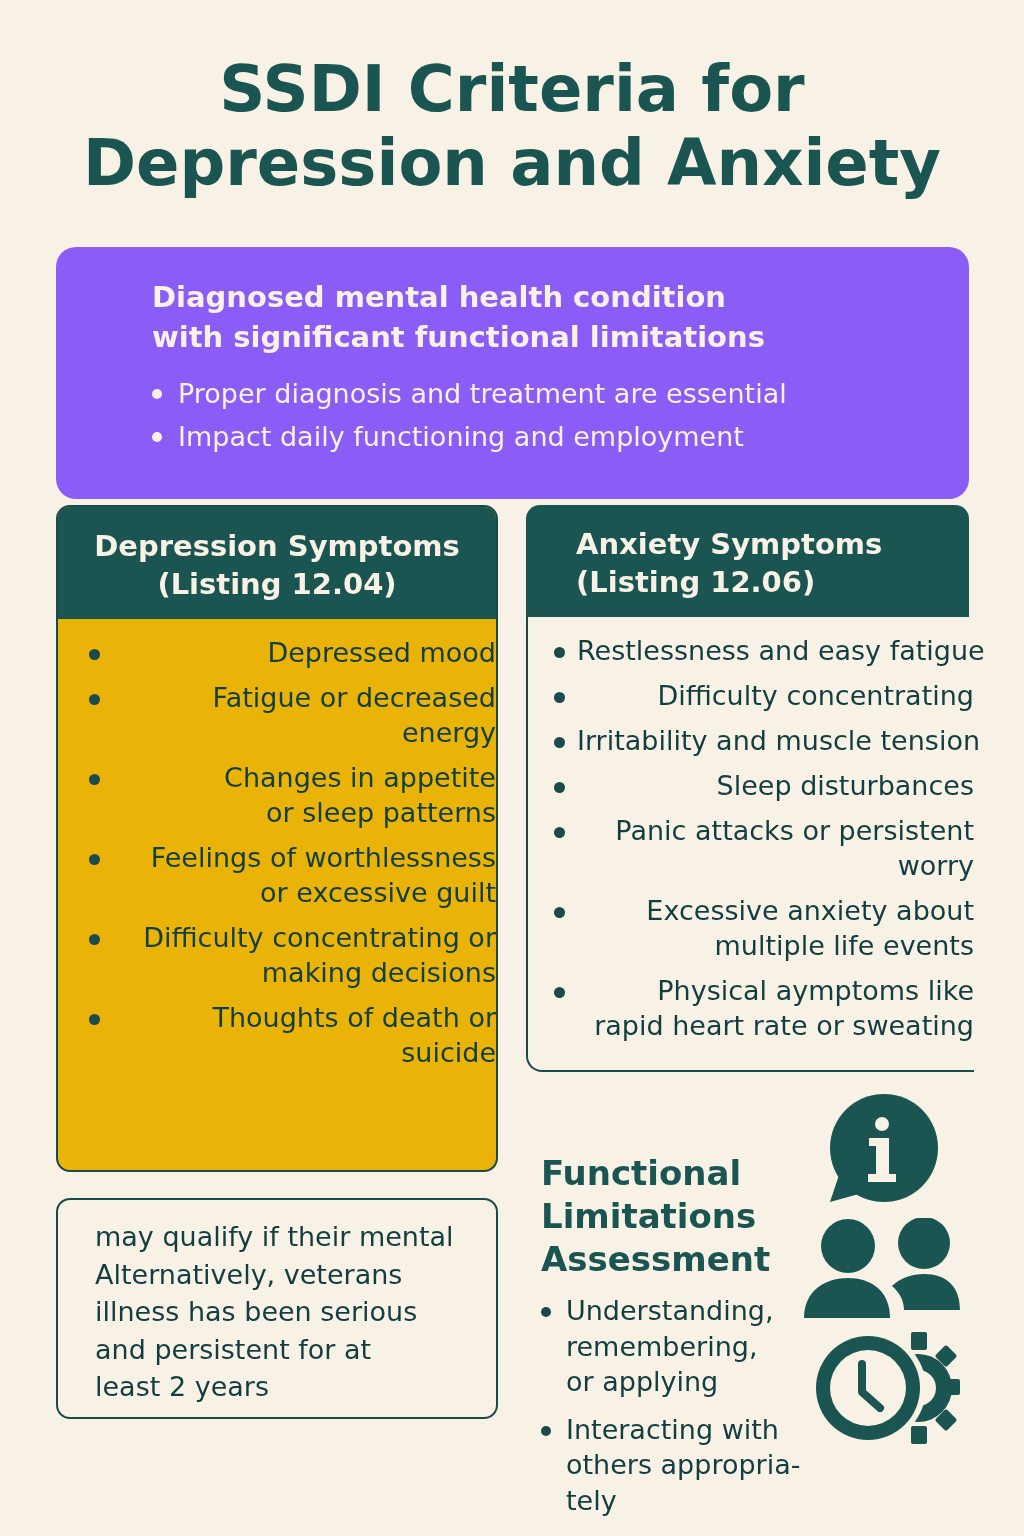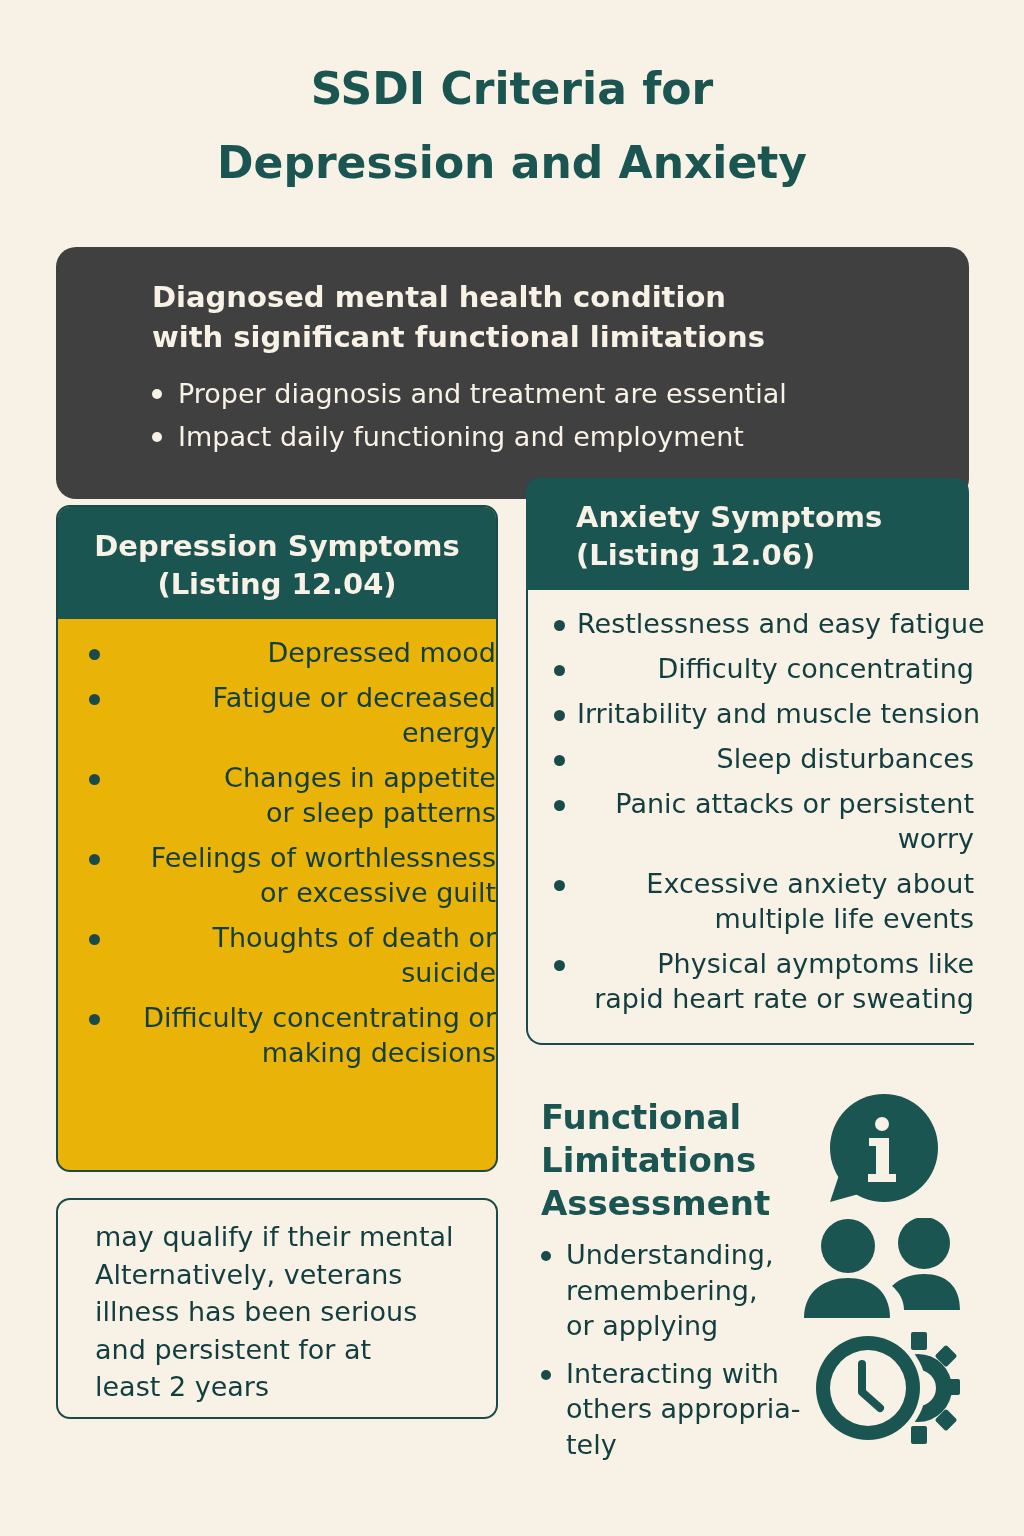--- a/index.html
+++ b/index.html
@@ -8,27 +8,27 @@
     background: #f8f1e5;
     font-family: "DejaVu Sans", "Liberation Sans", sans-serif;
     color: #123e40;
     overflow: hidden;
   }
   .page { position: relative; width: 1024px; height: 1536px; }
 
   .title {
     position: absolute; left: 0; top: 52px; width: 1024px;
     text-align: center;
-    font-size: 44px; font-weight: bold; line-height: 74px;
+    font-size: 64px; font-weight: bold; line-height: 74px;
     color: #1a5552; letter-spacing: 0px;
   }
 
   .hero {
     position: absolute; left: 56px; top: 247px; width: 913px; height: 252px;
-    background: #404040; border-radius: 20px;
+    background: #8b5cf6; border-radius: 20px;
     color: #f8f1e5; padding: 30px 0 0 96px;
   }
   .hero-heading {
     font-size: 29px; font-weight: bold; line-height: 40px; color: #f8f1e5;
   }
   .hero-list { list-style: none; margin-top: 15px; }
   .hero-list li {
     font-size: 27px; line-height: 43px; position: relative; padding-left: 26px;
   }
   .hero-list li::before {
@@ -54,21 +54,21 @@
     content: ""; position: absolute; left: 31px; top: 14px;
     width: 11px; height: 11px; border-radius: 50%; background: #1a4a4a;
   }
 
   .dep { left: 56px; top: 505px; width: 442px; height: 667px; }
   .dep .card-header { height: 112px; text-align: center; padding-top: 20px; }
   .dep .card-list { padding-top: 16px; }
   .dep .card-list li { margin-bottom: 10px; }
 
   .anx {
-    position: absolute; left: 526px; top: 478px; width: 448px; height: 532px;
+    position: absolute; left: 526px; top: 505px; width: 448px; height: 532px;
   }
   .anx-header {
     position: absolute; left: 0; top: 0; width: 443px; height: 112px;
     background: #1a5552; border-radius: 14px 14px 0 0;
     color: #f8f1e5; font-weight: bold; font-size: 29px; line-height: 38px;
     padding: 20px 0 0 50px;
   }
   .anx-body {
     position: absolute; left: 0; top: 112px; width: 448px; height: 455px;
     border-left: 2.5px solid #1a4a4a; border-bottom: 2.5px solid #1a4a4a;
@@ -78,21 +78,21 @@
   .anx .card-list li { padding-left: 49px; margin-bottom: 10px; white-space: nowrap; }
   .anx .card-list li::before { left: 26px; }
 
   .alt {
     position: absolute; left: 56px; top: 1198px; width: 442px; height: 221px;
     border: 2.5px solid #1a4a4a; border-radius: 14px;
     padding: 18px 0 0 37px;
     font-size: 27px; line-height: 37.5px; color: #123e40;
   }
 
-  .func { position: absolute; left: 541px; top: 1096px; width: 260px; }
+  .func { position: absolute; left: 541px; top: 1152px; width: 260px; }
   .func-title {
     font-size: 34px; font-weight: bold; line-height: 43px; color: #1a5552;
   }
   .func-list { list-style: none; margin-top: 12px; }
   .func-list li {
     position: relative; padding-left: 25px; font-size: 27px; line-height: 35.5px;
     margin-bottom: 12px; color: #123e40;
   }
   .func-list li::before {
     content: ""; position: absolute; left: 0; top: 14px;
@@ -128,22 +128,22 @@
   <section class="card dep">
     <div class="card-header">
       <div>Depression Symptoms</div>
       <div>(Listing 12.04)</div>
     </div>
     <ul class="card-list">
       <li><span>Depressed mood</span></li>
       <li><span>Fatigue or decreased</span><br><span>energy</span></li>
       <li><span>Changes in appetite</span><br><span>or sleep patterns</span></li>
       <li><span>Feelings of worthlessness</span><br><span>or excessive guilt</span></li>
+      <li><span>Difficulty concentrating or</span><br><span>making decisions</span></li>
       <li><span>Thoughts of death or</span><br><span>suicide</span></li>
-      <li><span>Difficulty concentrating or</span><br><span>making decisions</span></li>
     </ul>
   </section>
 
   <section class="anx">
     <div class="anx-header">
       <div>Anxiety Symptoms</div>
       <div>(Listing 12.06)</div>
     </div>
     <div class="anx-body">
       <ul class="card-list">

